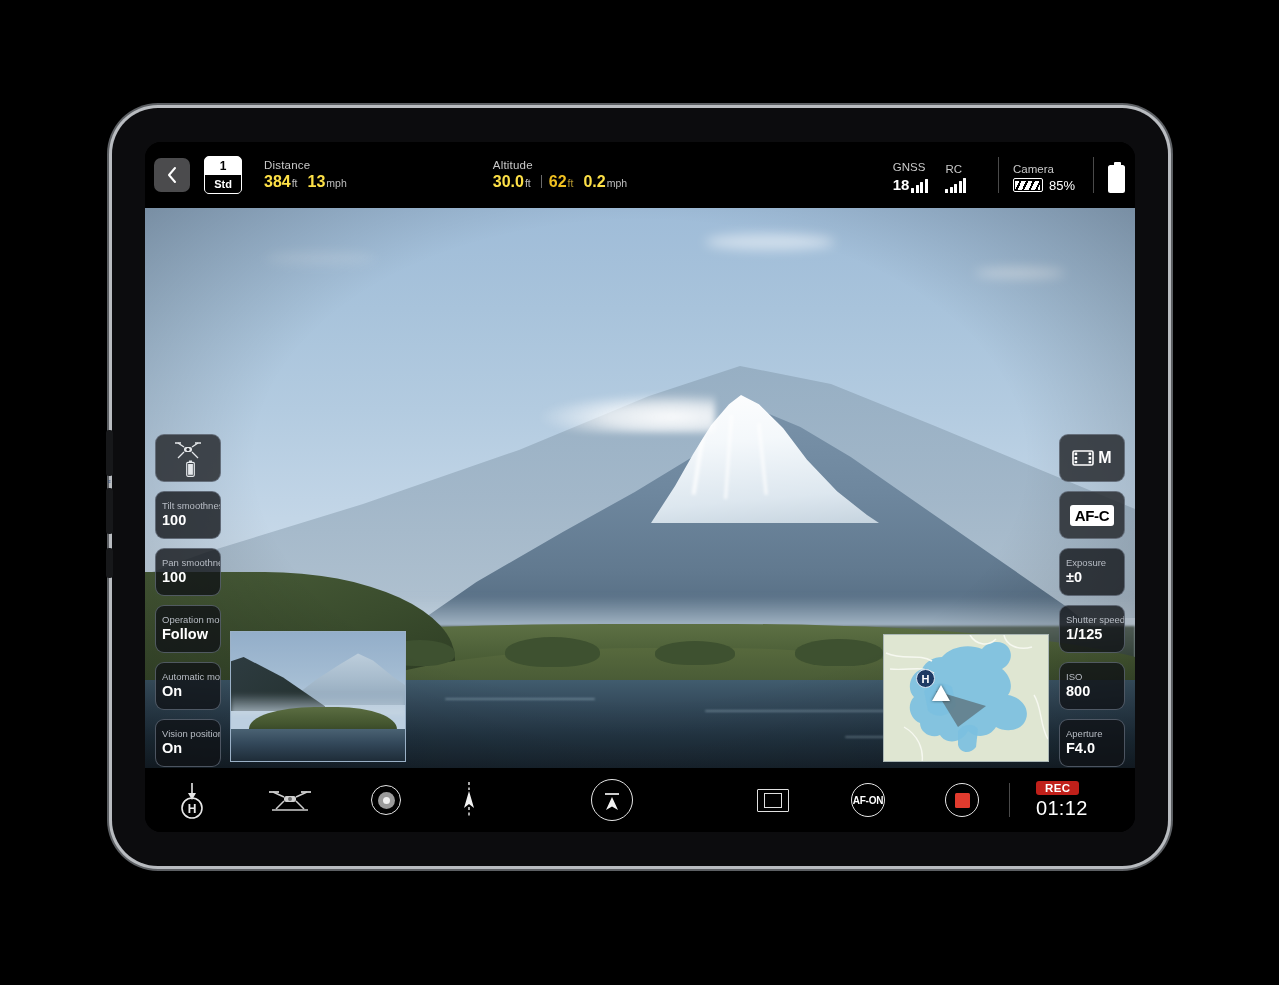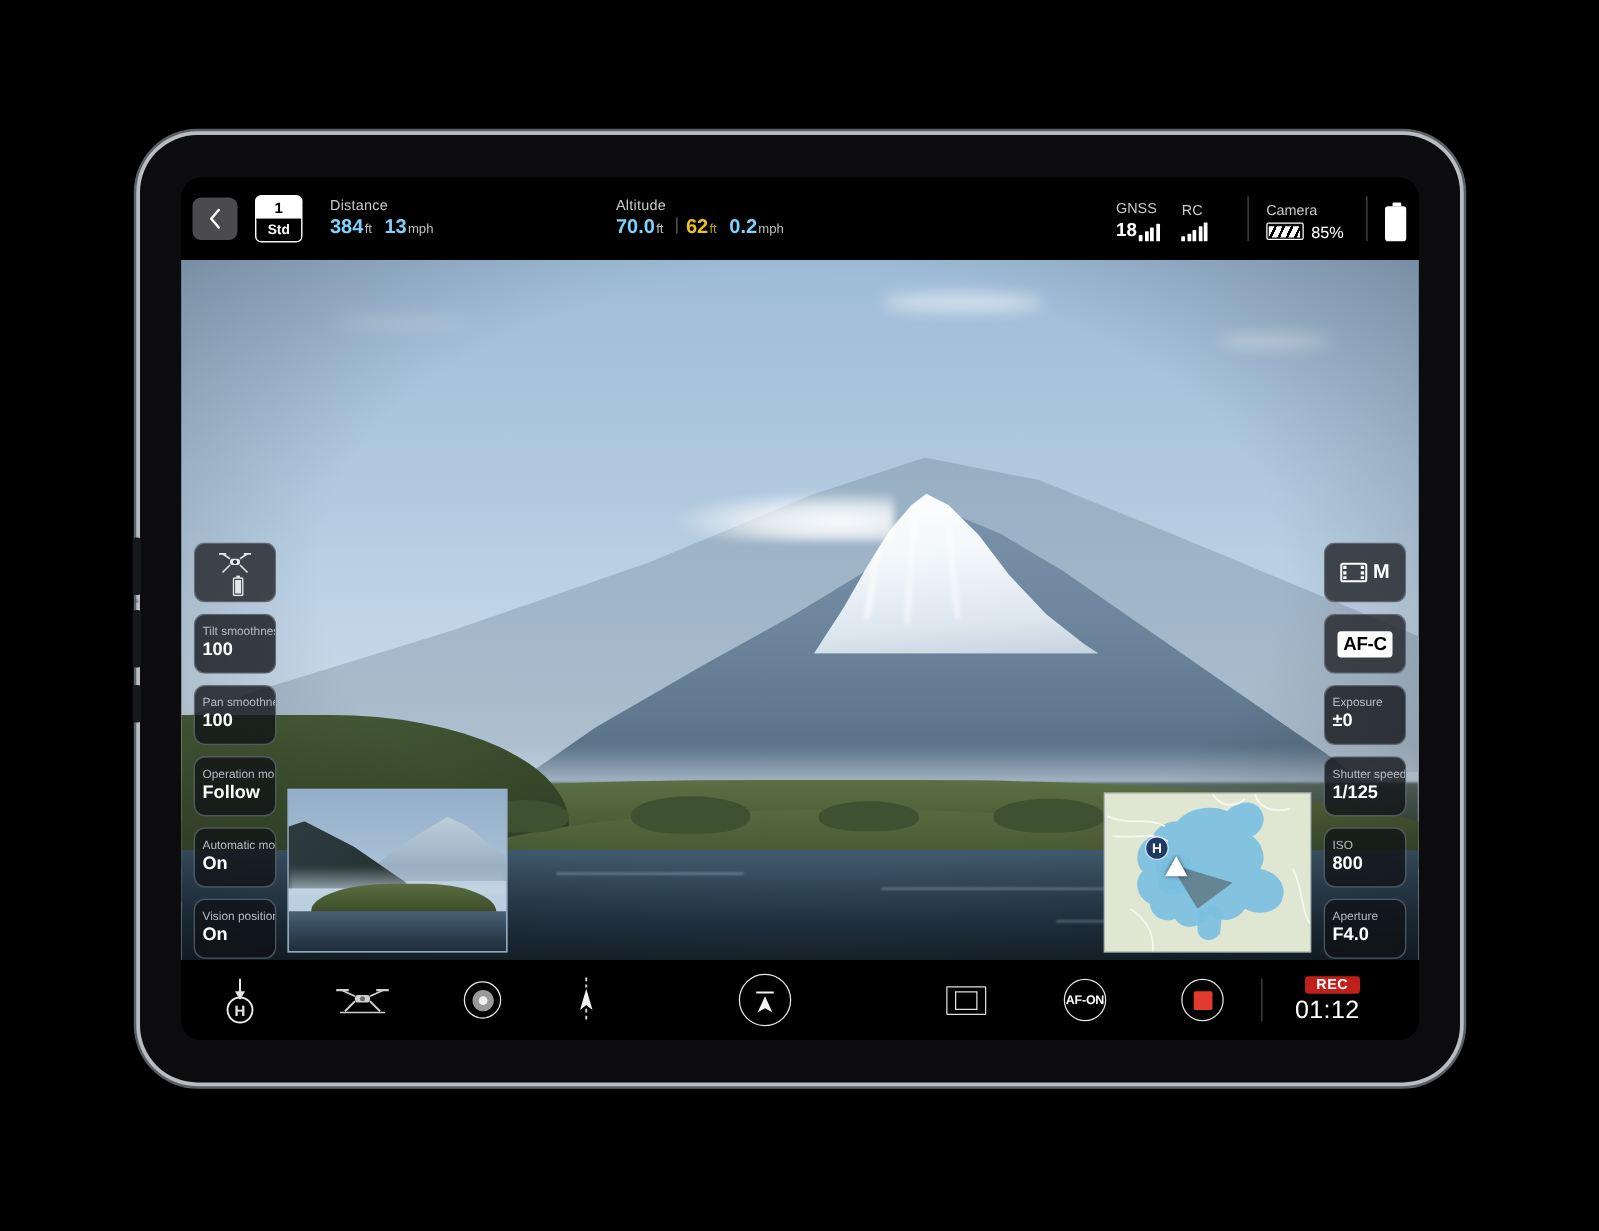--- a/index.html
+++ b/index.html
@@ -73,21 +73,21 @@
     flex: 1; display: flex; align-items: center; justify-content: center;
     font-size: 11px; font-weight: 700;
     background: #000; color: #fff;
     border-top: 1.5px solid #000;
   }
   .telemetry-group { margin-right: 26px; }
   .telemetry-label {
     font-size: 11.5px; color: #c9c9c9; margin-bottom: 2px; letter-spacing: .2px;
   }
   .telemetry-values { display: flex; align-items: baseline; }
-  .tv-num { font-size: 16px; font-weight: 700; color: #7dd3fc; }
+  .tv-num { font-size: 16px; font-weight: 700; color: #fde047; }
   .tv-unit { font-size: 10.5px; color: #bfbfbf; margin-left: 1px; margin-right: 10px; }
   .tv-num.warn { color: #f0c020; }
   .tv-unit.warn { color: #b89a30; }
   .tv-divider {
     display: inline-block; width: 1px; height: 13px;
     background: #6a6a6a; margin: 0 7px 0 0; position: relative; top: 1px;
   }
 
   #distance-group { margin-left: 4px; }
   #altitude-group { margin-left: 110px; }
@@ -363,21 +363,21 @@
   #compass-needle-icon { display: flex; flex-direction: column; align-items: center; }
   #aspect-frame {
     width: 32px; height: 23px; border: 1.8px solid #e0e0e0; border-radius: 1px;
     display: flex; align-items: center; justify-content: center;
   }
   #aspect-frame i {
     display: block; width: 18px; height: 15px; border: 1.5px solid #e0e0e0;
   }
   #afon-button .afon-txt { font-size: 10px; font-weight: 700; letter-spacing: -.2px; }
   #record-stop-square { width: 15px; height: 15px; background: #e23b2e; border-radius: 1.5px; }
-  #rec-status { display: flex; flex-direction: column; align-items: flex-end; margin-left: 16px; }
+  #rec-status { display: flex; flex-direction: column; align-items: flex-start; margin-left: 16px; }
   #rec-badge {
     background: #c0201a; color: #fff; font-size: 11.5px; font-weight: 700;
     padding: 1px 9px; border-radius: 3px; letter-spacing: .4px; margin-bottom: 2px;
   }
   #rec-time { font-size: 20px; font-weight: 400; letter-spacing: .3px; }
   .tb-divider { width: 1px; height: 34px; background: #4a4a4a; margin: 0 10px; }
 </style>
 </head>
 <body>
 
@@ -409,21 +409,21 @@
           <span class="tv-num">384</span>
           <span class="tv-unit">ft</span>
           <span class="tv-num">13</span>
           <span class="tv-unit">mph</span>
         </div>
       </div>
 
       <div class="telemetry-group" id="altitude-group">
         <div class="telemetry-label">Altitude</div>
         <div class="telemetry-values">
-          <span class="tv-num">70.0</span>
+          <span class="tv-num">30.0</span>
           <span class="tv-unit">ft</span>
           <span class="tv-divider"></span>
           <span class="tv-num warn">62</span>
           <span class="tv-unit warn">ft</span>
           <span class="tv-num">0.2</span>
           <span class="tv-unit">mph</span>
         </div>
       </div>
 
       <div id="signal-cluster">

